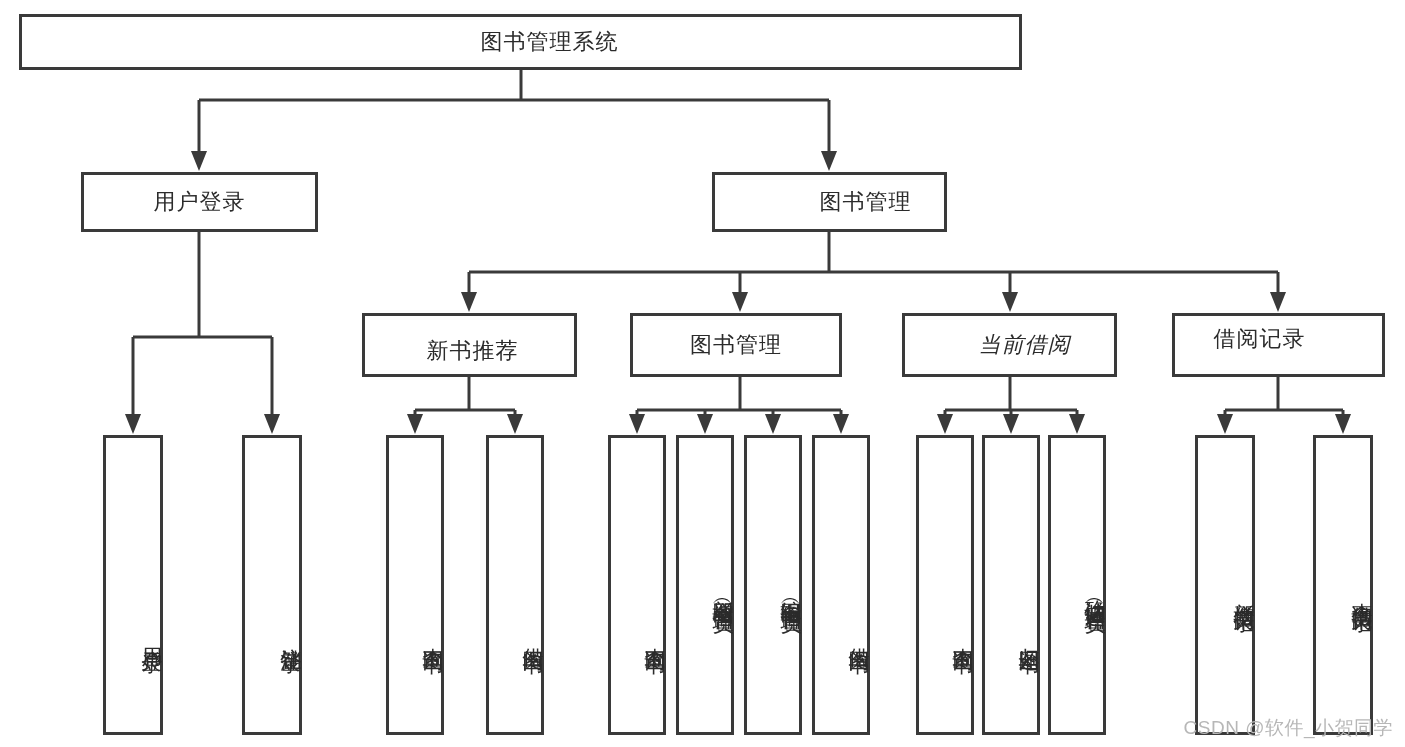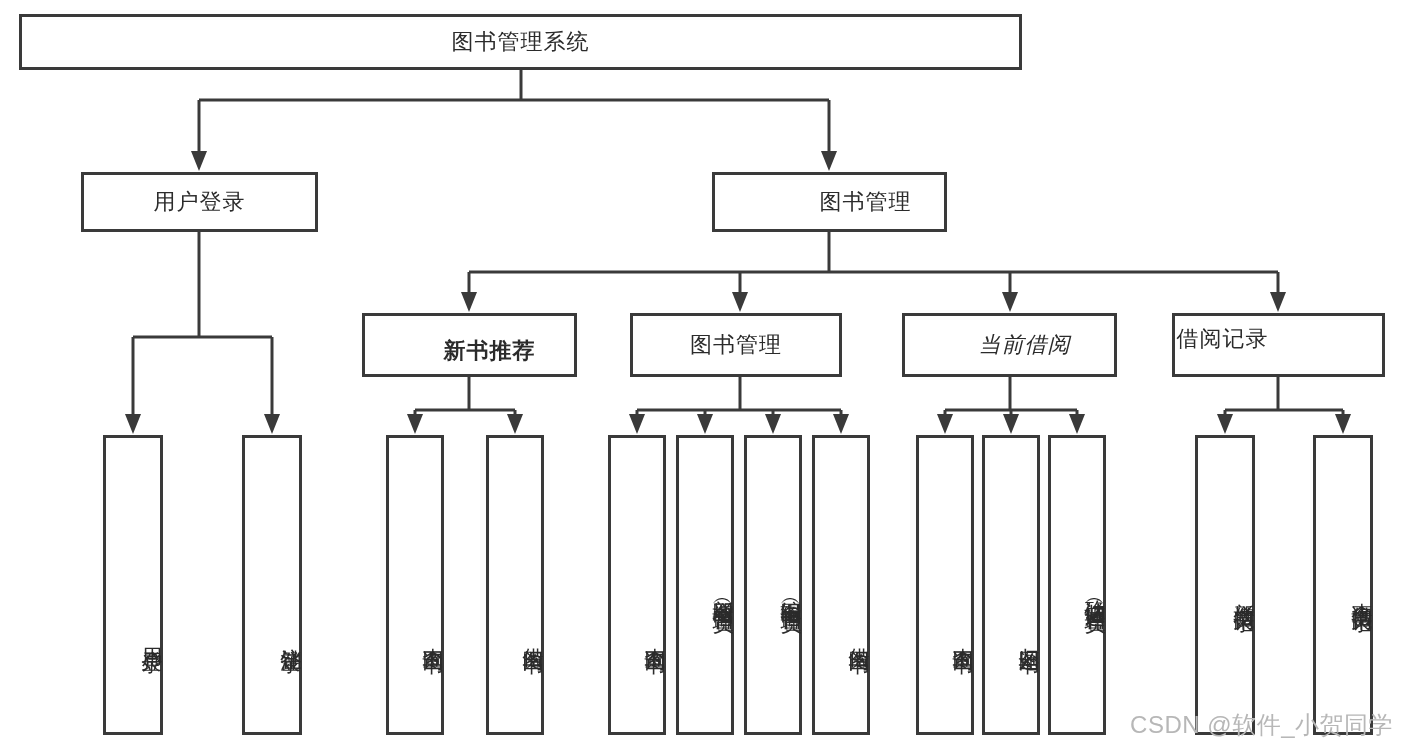--- a/index.html
+++ b/index.html
@@ -67,21 +67,21 @@
     color: #2b2b2b;
     letter-spacing: 1px;
     white-space: nowrap;
     pointer-events: none;
   }
   #watermark {
     position: absolute;
     right: 12px;
     bottom: 6px;
     font-family: "Liberation Sans", "DejaVu Sans", sans-serif;
-    font-size: 24px;
+    font-size: 19px;
     color: #b7b7b7;
     letter-spacing: 0.5px;
     white-space: nowrap;
     z-index: 5;
   }
 </style>
 </head>
 <body>
 
 <div id="diagram-root">
@@ -173,27 +173,27 @@
         <rect x="813.5" y="436.5" width="55" height="297" class="node-box"></rect>
         <rect x="917.5" y="436.5" width="55" height="297" class="node-box"></rect>
         <rect x="983.5" y="436.5" width="55" height="297" class="node-box"></rect>
         <rect x="1049.5" y="436.5" width="55" height="297" class="node-box"></rect>
         <rect x="1196.5" y="436.5" width="57" height="297" class="node-box"></rect>
         <rect x="1314.5" y="436.5" width="57" height="297" class="node-box"></rect>
       </g>
   </svg>
 
   <div id="labels-layer">
-      <div class="hlabel-wrap" style="left: 19px; top: 14px; width: 1003px; height: 56px;">图书管理系统</div>
+      <div class="hlabel-wrap" style="left: 19px; top: 14px; width: 1003px; height: 56px; padding-left: 29px;">图书管理系统</div>
       <div class="hlabel-wrap" style="left: 81px; top: 172px; width: 237px; height: 60px;">用户登录</div>
       <div class="hlabel-wrap" style="left: 712px; top: 172px; width: 235px; height: 60px; padding-left: 36px;">图书管理</div>
-      <div class="hlabel-wrap" style="left: 382px; top: 313px; width: 215px; height: 76px; font-weight: bold;">新书推荐</div>
+      <div class="hlabel-wrap" style="left: 365px; top: 313px; width: 215px; height: 76px;">新书推荐</div>
       <div class="hlabel-wrap" style="left: 630px; top: 313px; width: 212px; height: 64px;">图书管理</div>
       <div class="hlabel-wrap" style="left: 902px; top: 313px; width: 245px; height: 64px; font-style: italic;">当前借阅</div>
-      <div class="hlabel-wrap" style="left: 1116px; top: 313px; width: 213px; height: 52px;">借阅记录</div>
+      <div class="hlabel-wrap" style="left: 1153px; top: 313px; width: 213px; height: 52px;">借阅记录</div>
       <div class="vlabel-wrap" style="left: 103px; width: 60px; top: 535px; height: 200px;">用户登录</div>
       <div class="vlabel-wrap" style="left: 242px; width: 60px; top: 535px; height: 200px;">注销登录</div>
       <div class="vlabel-wrap" style="left: 386px; width: 58px; top: 535px; height: 200px;">查询图书</div>
       <div class="vlabel-wrap" style="left: 486px; width: 58px; top: 535px; height: 200px;">借阅图书</div>
       <div class="vlabel-wrap" style="left: 608px; width: 58px; top: 535px; height: 200px;">查询图书</div>
       <div class="vlabel-wrap" style="left: 676px; width: 58px; top: 449px; height: 286px;">新增图书（管理员）</div>
       <div class="vlabel-wrap" style="left: 744px; width: 58px; top: 449px; height: 286px;">编辑图书（管理员）</div>
       <div class="vlabel-wrap" style="left: 812px; width: 58px; top: 535px; height: 200px;">借阅图书</div>
       <div class="vlabel-wrap" style="left: 916px; width: 58px; top: 535px; height: 200px;">查询图书</div>
       <div class="vlabel-wrap" style="left: 982px; width: 58px; top: 535px; height: 200px;">归还图书</div>

